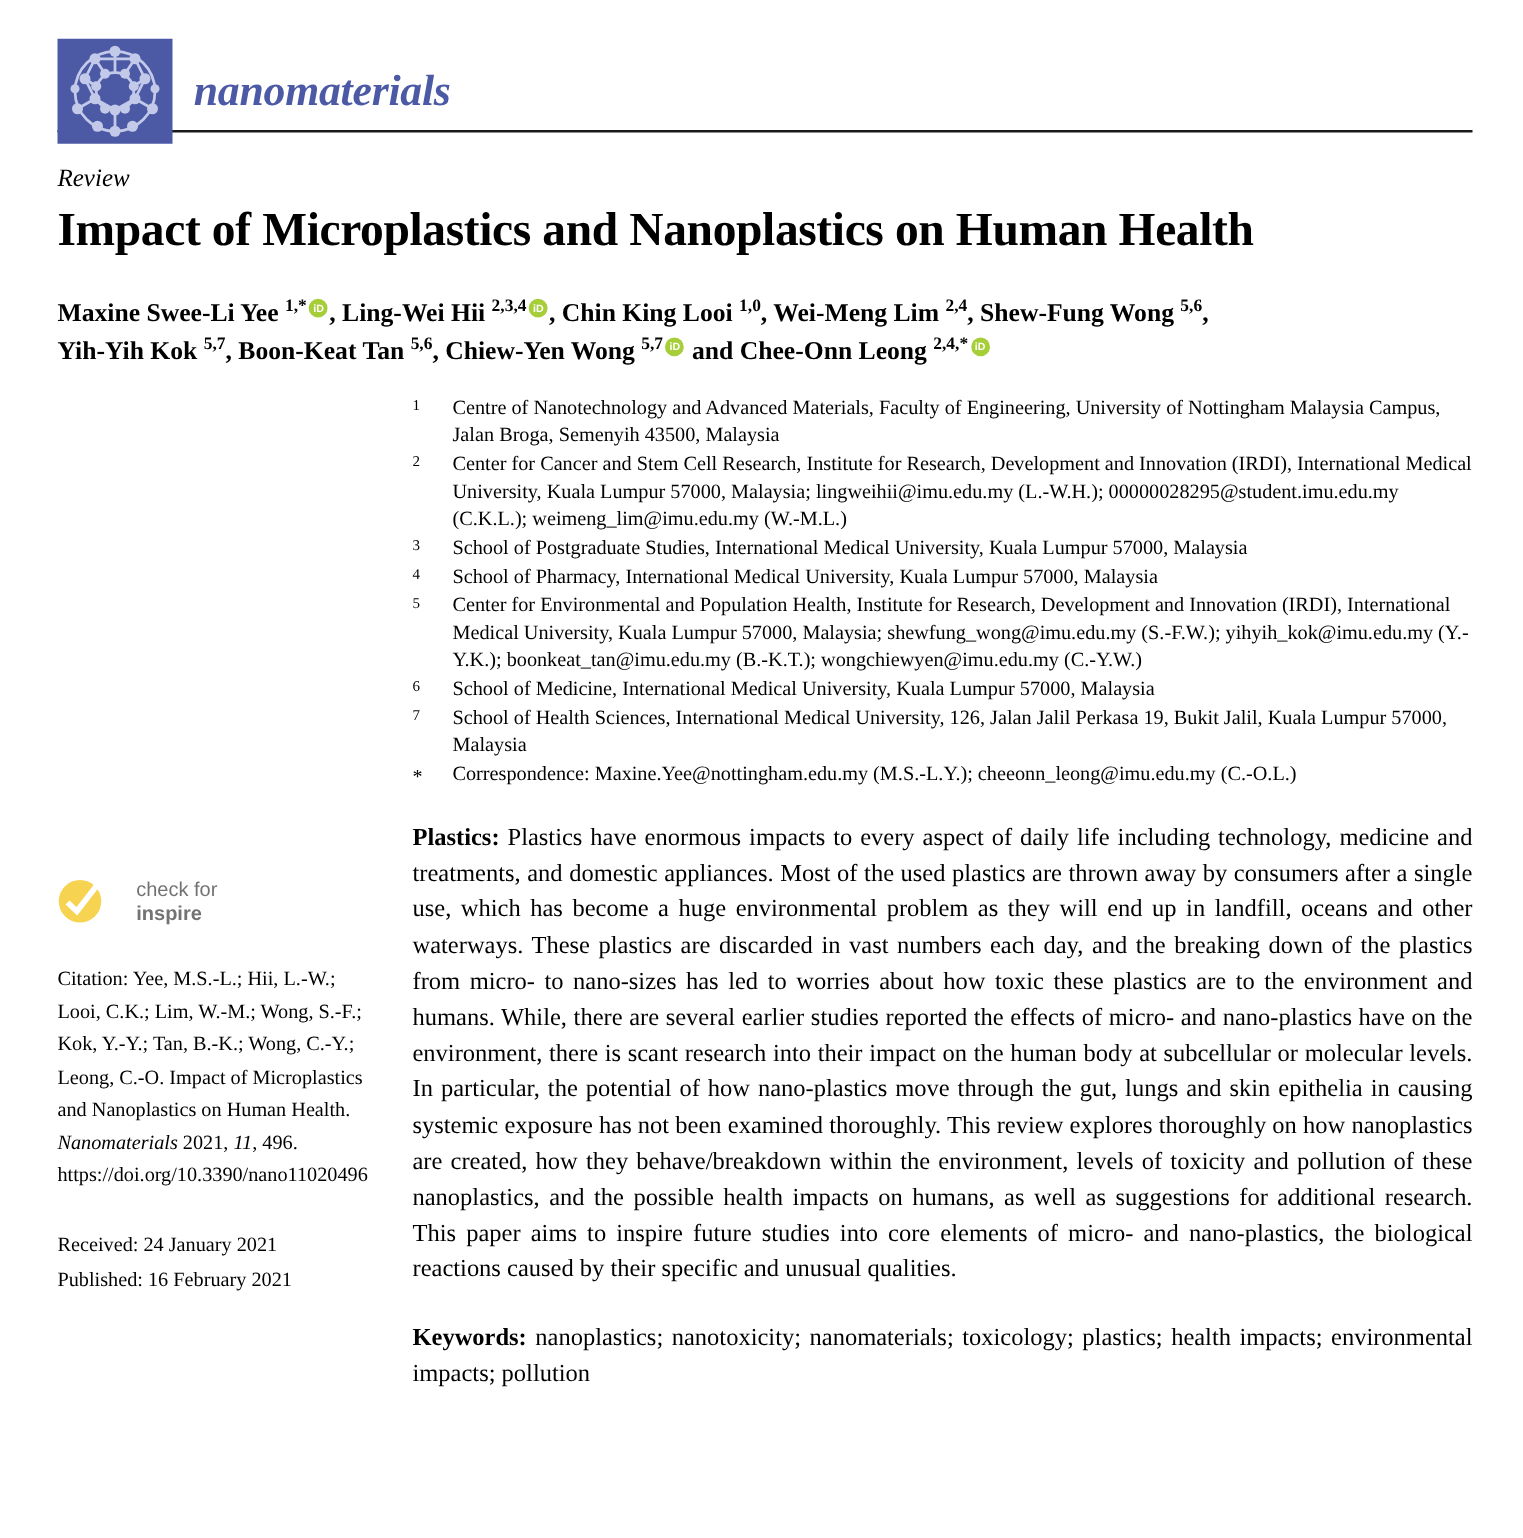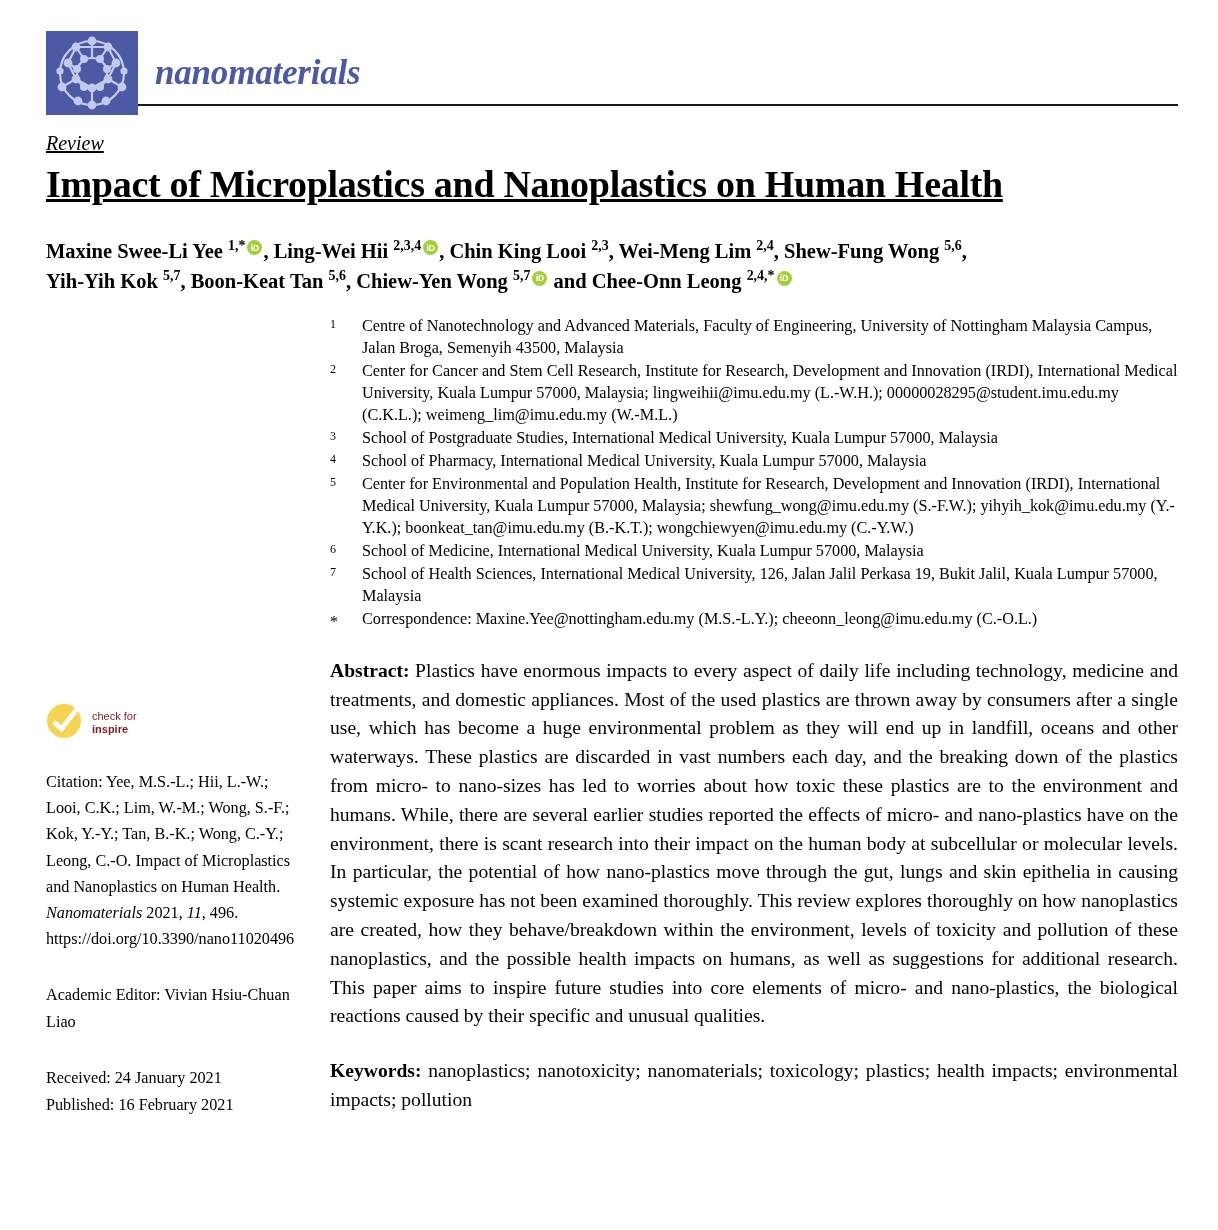--- a/index.html
+++ b/index.html
@@ -42,21 +42,21 @@
     letter-spacing: -0.2px;
   }
   .mdpi-logo { width: 96px; height: 80px; flex: 0 0 auto; }
 
   .header-rule {
     margin: 8px 40px 0 46px;
     border-top: 2.5px solid #1a1a1a;
   }
 
   
-  .title-block { margin: 26px 40px 0 46px; text-decoration: underline; }
+  .title-block { margin: 26px 40px 0 46px; }
   .doc-type {
     font-style: italic;
     font-size: 20px;
     margin-bottom: 8px;
   }
   .doc-title {
     font-size: 38px;
     font-weight: 700;
     line-height: 1.12;
     letter-spacing: -0.3px;
@@ -124,23 +124,24 @@
 
   
   .updates-badge {
     display: flex;
     align-items: center;
     gap: 10px;
     margin-bottom: 26px;
   }
   .updates-text {
     font-family: "Liberation Sans", sans-serif;
-    font-size: 11px;
+    font-size: 16px;
     line-height: 1.18;
-    color: #7f1d1d;
+    color: #737373;
+    margin-left: 17px;
   }
   .updates-text .b { font-weight: 700; }
 
   .citation, .editor, .dates {
     font-size: 16.2px;
     line-height: 1.62;
   }
   .citation { margin-bottom: 30px; }
   .citation b { font-weight: 400; }
   .citation i { font-style: italic; }
@@ -209,21 +210,21 @@
 
   </div>
   <div class="header-rule"></div>
 
   <div class="title-block">
     <div class="doc-type">Review</div>
     <h1 class="doc-title">Impact of Microplastics and Nanoplastics on Human Health</h1>
   </div>
 
   <div class="authors">
-    <div id="author-line-1"><span>Maxine Swee-Li Yee </span><sup>1,*</sup><span class="orcid"></span><span>, </span><span>Ling-Wei Hii </span><sup>2,3,4</sup><span class="orcid"></span><span>, </span><span>Chin King Looi </span><sup>2,3</sup><span>, </span><span>Wei-Meng Lim </span><sup>2,4</sup><span>, </span><span>Shew-Fung Wong </span><sup>5,6</sup><span>,</span></div>
+    <div id="author-line-1"><span>Maxine Swee-Li Yee </span><sup>1,*</sup><span class="orcid"></span><span>, </span><span>Ling-Wei Hii </span><sup>2,3,4</sup><span class="orcid"></span><span>, </span><span>Chin King Looi </span><sup>1,0</sup><span>, </span><span>Wei-Meng Lim </span><sup>2,4</sup><span>, </span><span>Shew-Fung Wong </span><sup>5,6</sup><span>,</span></div>
     <div id="author-line-2"><span>Yih-Yih Kok </span><sup>5,7</sup><span>, </span><span>Boon-Keat Tan </span><sup>5,6</sup><span>, </span><span>Chiew-Yen Wong </span><sup>5,7</sup><span class="orcid"></span><span> and </span><span>Chee-Onn Leong </span><sup>2,4,*</sup><span class="orcid"></span></div>
   </div>
 
   <div class="affiliations" id="affiliation-list">
       <div class="aff-row">
         <div class="aff-mark">1</div>
         <div class="aff-text">Centre of Nanotechnology and Advanced Materials, Faculty of Engineering, University of Nottingham Malaysia Campus, Jalan Broga, Semenyih 43500, Malaysia</div>
       </div>
       <div class="aff-row">
         <div class="aff-mark">2</div>
@@ -276,31 +277,30 @@
         <b>Citation:</b>
         <span>Yee, M.S.-L.; Hii, L.-W.; Looi, C.K.; Lim, W.-M.; Wong, S.-F.; Kok, Y.-Y.; Tan, B.-K.; Wong, C.-Y.; Leong, C.-O.</span>
         <span>Impact of Microplastics and Nanoplastics on Human Health.</span>
         <i>Nanomaterials</i>
         <b>2021</b><span>,</span>
         <i>11</i><span>,</span>
         <span>496.</span>
         <span>https://doi.org/10.3390/nano11020496</span>
       </div>
 
-      <div class="editor">Academic Editor: Vivian Hsiu-Chuan Liao</div>
 
       <div class="dates">
         <div>Received: 24 January 2021</div>
         <div>Published: 16 February 2021</div>
       </div>
     </div>
 
     <div class="maincol">
       <div class="abstract">
-        <span class="lead">Abstract:</span>
+        <span class="lead">Plastics:</span>
         <span>Plastics have enormous impacts to every aspect of daily life including technology, medicine and treatments, and domestic appliances. Most of the used plastics are thrown away by consumers after a single use, which has become a huge environmental problem as they will end up in landfill, oceans and other waterways. These plastics are discarded in vast numbers each day, and the breaking down of the plastics from micro- to nano-sizes has led to worries about how toxic these plastics are to the environment and humans. While, there are several earlier studies reported the effects of micro- and nano-plastics have on the environment, there is scant research into their impact on the human body at subcellular or molecular levels. In particular, the potential of how nano-plastics move through the gut, lungs and skin epithelia in causing systemic exposure has not been examined thoroughly. This review explores thoroughly on how nanoplastics are created, how they behave/breakdown within the environment, levels of toxicity and pollution of these nanoplastics, and the possible health impacts on humans, as well as suggestions for additional research. This paper aims to inspire future studies into core elements of micro- and nano-plastics, the biological reactions caused by their specific and unusual qualities.</span>
       </div>
       <div class="keywords">
         <span class="lead">Keywords:</span>
         <span>nanoplastics; nanotoxicity; nanomaterials; toxicology; plastics; health impacts; environmental impacts; pollution</span>
       </div>
     </div>
   </div>
 </div>
 

